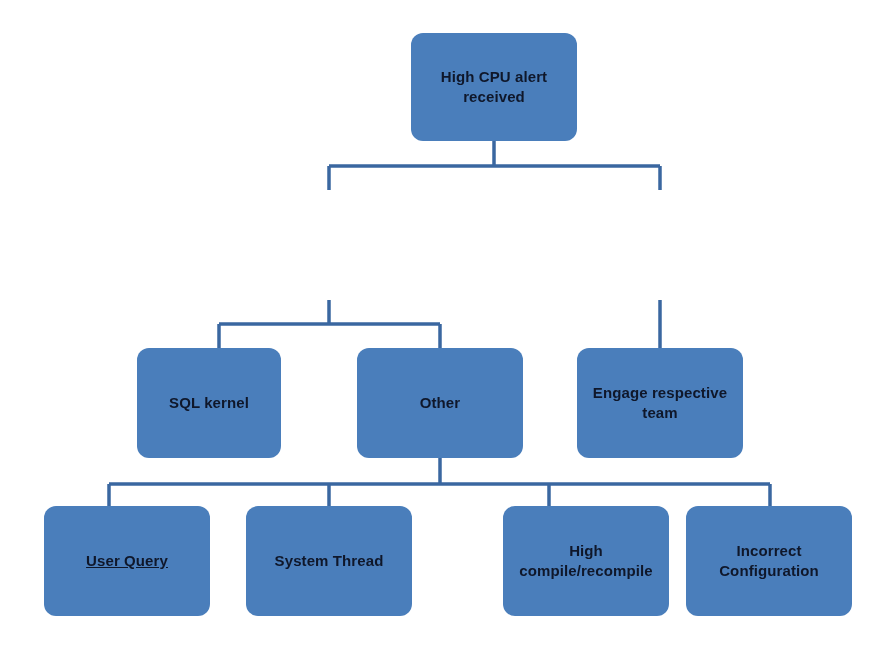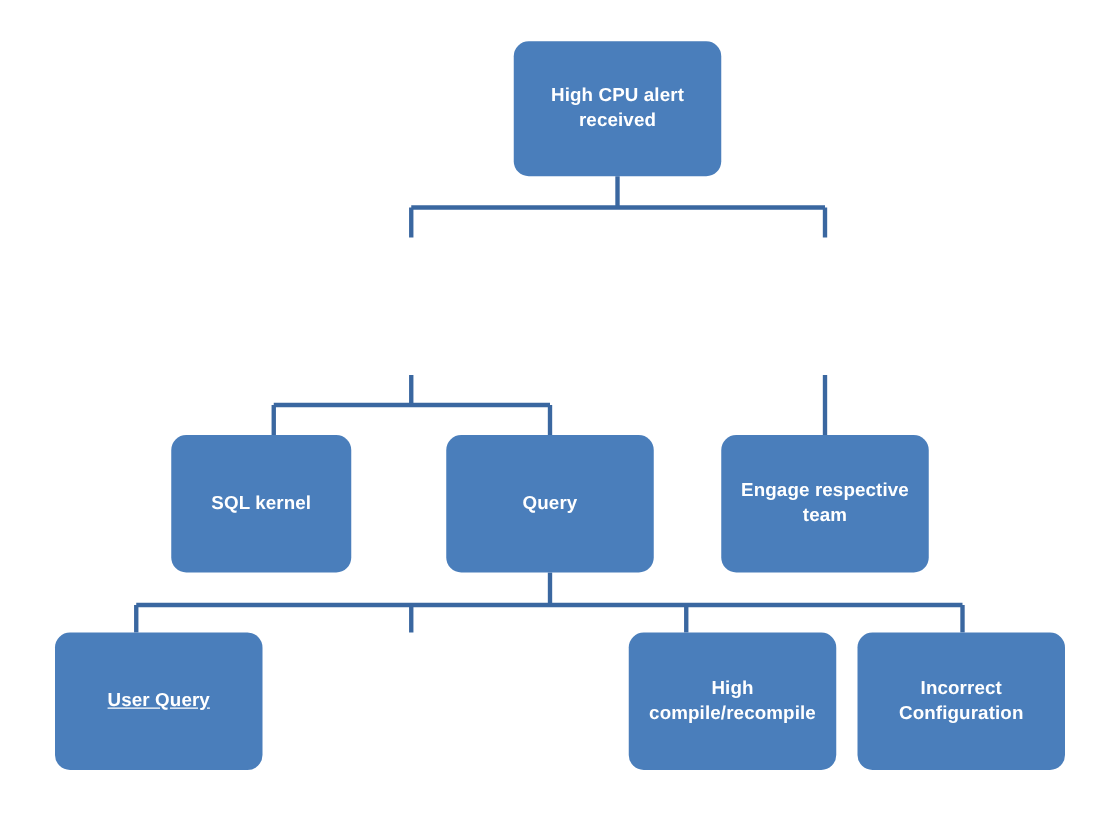--- a/index.html
+++ b/index.html
@@ -28,21 +28,21 @@
   }
   .node {
     position: absolute;
     box-sizing: border-box;
     background: #4a7ebb;
     border-radius: 12px;
     display: flex;
     align-items: center;
     justify-content: center;
     text-align: center;
-    color: #ffffff;
+    color: #0f172a;
     font-weight: bold;
     font-size: 15px;
     line-height: 1.35;
     letter-spacing: 0.1px;
     padding: 6px 10px;
     z-index: 2;
   }
   .node .label {
     display: block;
     width: 100%;
@@ -83,32 +83,35 @@
 received</span>
   </div>
 
 
 
   <div class="node" style="left:137px; top:348px; width:144px; height:110px;">
     <span class="label">SQL kernel</span>
   </div>
 
   <div class="node" style="left:357px; top:348px; width:166px; height:110px;">
-    <span class="label">Query</span>
+    <span class="label">Other</span>
   </div>
 
   <div class="node" style="left:577px; top:348px; width:166px; height:110px;">
     <span class="label">Engage respective
 team</span>
   </div>
 
   <div class="node" style="left:44px; top:506px; width:166px; height:110px;text-decoration:underline;">
     <span class="label">User Query</span>
   </div>
 
+  <div class="node" style="left:246px; top:506px; width:166px; height:110px;">
+    <span class="label">System Thread</span>
+  </div>
 
   <div class="node" style="left:466px; top:506px; width:166px; height:110px;margin-left:37px;">
     <span class="label">High
 compile/recompile</span>
   </div>
 
   <div class="node" style="left:686px; top:506px; width:166px; height:110px;">
     <span class="label">Incorrect
 Configuration</span>
   </div>

